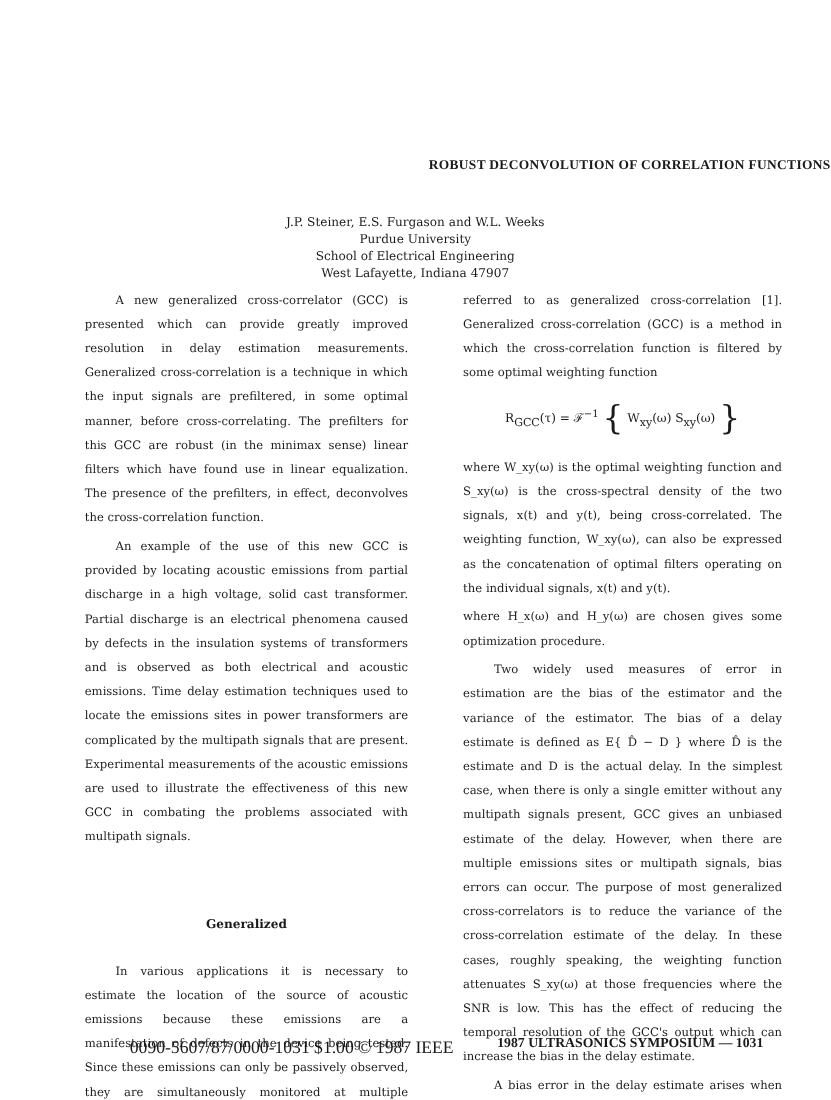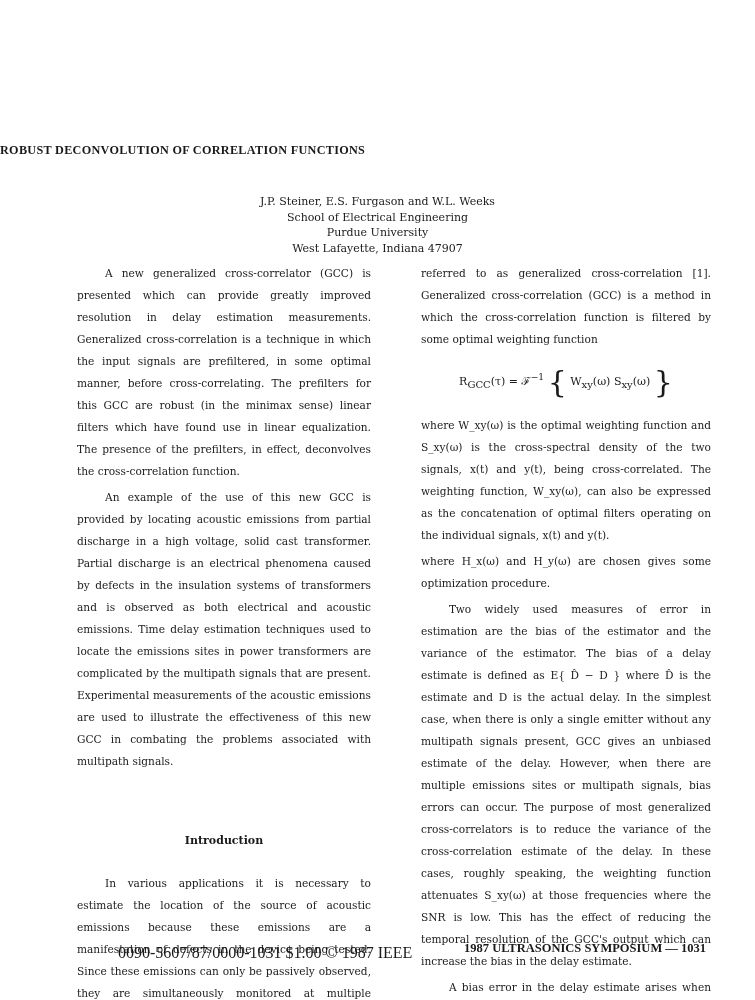--- a/index.html
+++ b/index.html
@@ -1,49 +1,49 @@
 <!DOCTYPE html>
 <html><head>
 <meta charset="utf-8">
 <style>
   html, body { margin: 0; padding: 0; background: #ffffff; }
   body { width: 755px; height: 1000px; position: relative; overflow: hidden;
          font-family: "DejaVu Serif", "Liberation Serif", serif; color: #1a1a1a; }
-  .title { position: absolute; top: 143px; left: 0; width: 755px; text-align: left;
+  .title { position: absolute; top: 143px; left: 0; width: 755px; text-align: right;
            font-family: "Liberation Serif", serif; font-weight: bold; font-size: 12.2px; letter-spacing: 0.3px; }
   .authors { position: absolute; top: 174px; left: 0; width: 755px; text-align: center;
              font-size: 11px; line-height: 15.7px; margin-top: 20px; }
   .col { position: absolute; font-size: 10.6px; line-height: 22px; text-align: justify; }
   .col p { margin: 0 0 4px 0; text-indent: 28px; }
   .col p.noindent { text-indent: 0; }
   .left { left: 77px; top: 262px; width: 294px; }
   .right { left: 377px; top: 262px; width: 290px; margin-left: 44px; }
   .heading { text-align: center; font-weight: bold; font-size: 11px; margin: 58px 0 20px 0; }
   .eq { text-align: center; margin: 16px 0 18px 0; font-size: 11px; }
   .eq .brace { font-size: 30px; vertical-align: middle; font-weight: 200; }
   sub { font-size: 10px; }
   .footer-left { position: absolute; top: 944px; left: 76px; font-family: "Liberation Serif", serif; font-size: 16px; padding-left: 42px; }
-  .footer-right { position: absolute; top: 941px; left: 464px; font-family: "Liberation Serif", serif; font-size: 12.5px; font-weight: bold; }
+  .footer-right { position: absolute; top: 941px; left: 452px; font-family: "Liberation Serif", serif; font-size: 12.5px; font-weight: bold; }
 </style>
 </head>
 <body>
 
 <div class="title">ROBUST DECONVOLUTION OF CORRELATION FUNCTIONS</div>
 
 <div class="authors">
   <div>J.P. Steiner, E.S. Furgason and W.L. Weeks</div>
+  <div>Purdue University</div>
   <div>School of Electrical Engineering</div>
-  <div>Purdue University</div>
   <div>West Lafayette, Indiana 47907</div>
 </div>
 
 <div class="col left">
   <p>A new generalized cross-correlator (GCC) is presented which can provide greatly improved resolution in delay estimation measurements. Generalized cross-correlation is a technique in which the input signals are prefiltered, in some optimal manner, before cross-correlating. The prefilters for this GCC are robust (in the minimax sense) linear filters which have found use in linear equalization. The presence of the prefilters, in effect, deconvolves the cross-correlation function.</p>
   <p>An example of the use of this new GCC is provided by locating acoustic emissions from partial discharge in a high voltage, solid cast transformer. Partial discharge is an electrical phenomena caused by defects in the insulation systems of transformers and is observed as both electrical and acoustic emissions. Time delay estimation techniques used to locate the emissions sites in power transformers are complicated by the multipath signals that are present. Experimental measurements of the acoustic emissions are used to illustrate the effectiveness of this new GCC in combating the problems associated with multipath signals.</p>
-  <div class="heading">Introduction</div>
+  <div class="heading">Generalized</div>
   <p>In various applications it is necessary to estimate the location of the source of acoustic emissions because these emissions are a manifestation of defects in the device being tested. Since these emissions can only be passively observed, they are simultaneously monitored at multiple positions so that time of arrival differences between monitoring points can be used to infer the locations of the emitters. The time of arrival differences (hereafter referred to as the delay) of passively observed emissions are sometimes estimated using cross-correlation methods because these techniques provide the most accurate estimates.</p>
   <p>Delay estimates using cross-correlation can be improved by using a modified cross-correlation technique</p>
 </div>
 
 <div class="col right">
   <p class="noindent">referred to as generalized cross-correlation [1]. Generalized cross-correlation (GCC) is a method in which the cross-correlation function is filtered by some optimal weighting function</p>
   <div class="eq">
     <span>R</span><sub>GCC</sub><span>(τ) = ℱ</span><sup>−1</sup>
     <span class="brace">{</span>
     <span>W</span><sub>xy</sub><span>(ω)</span>

